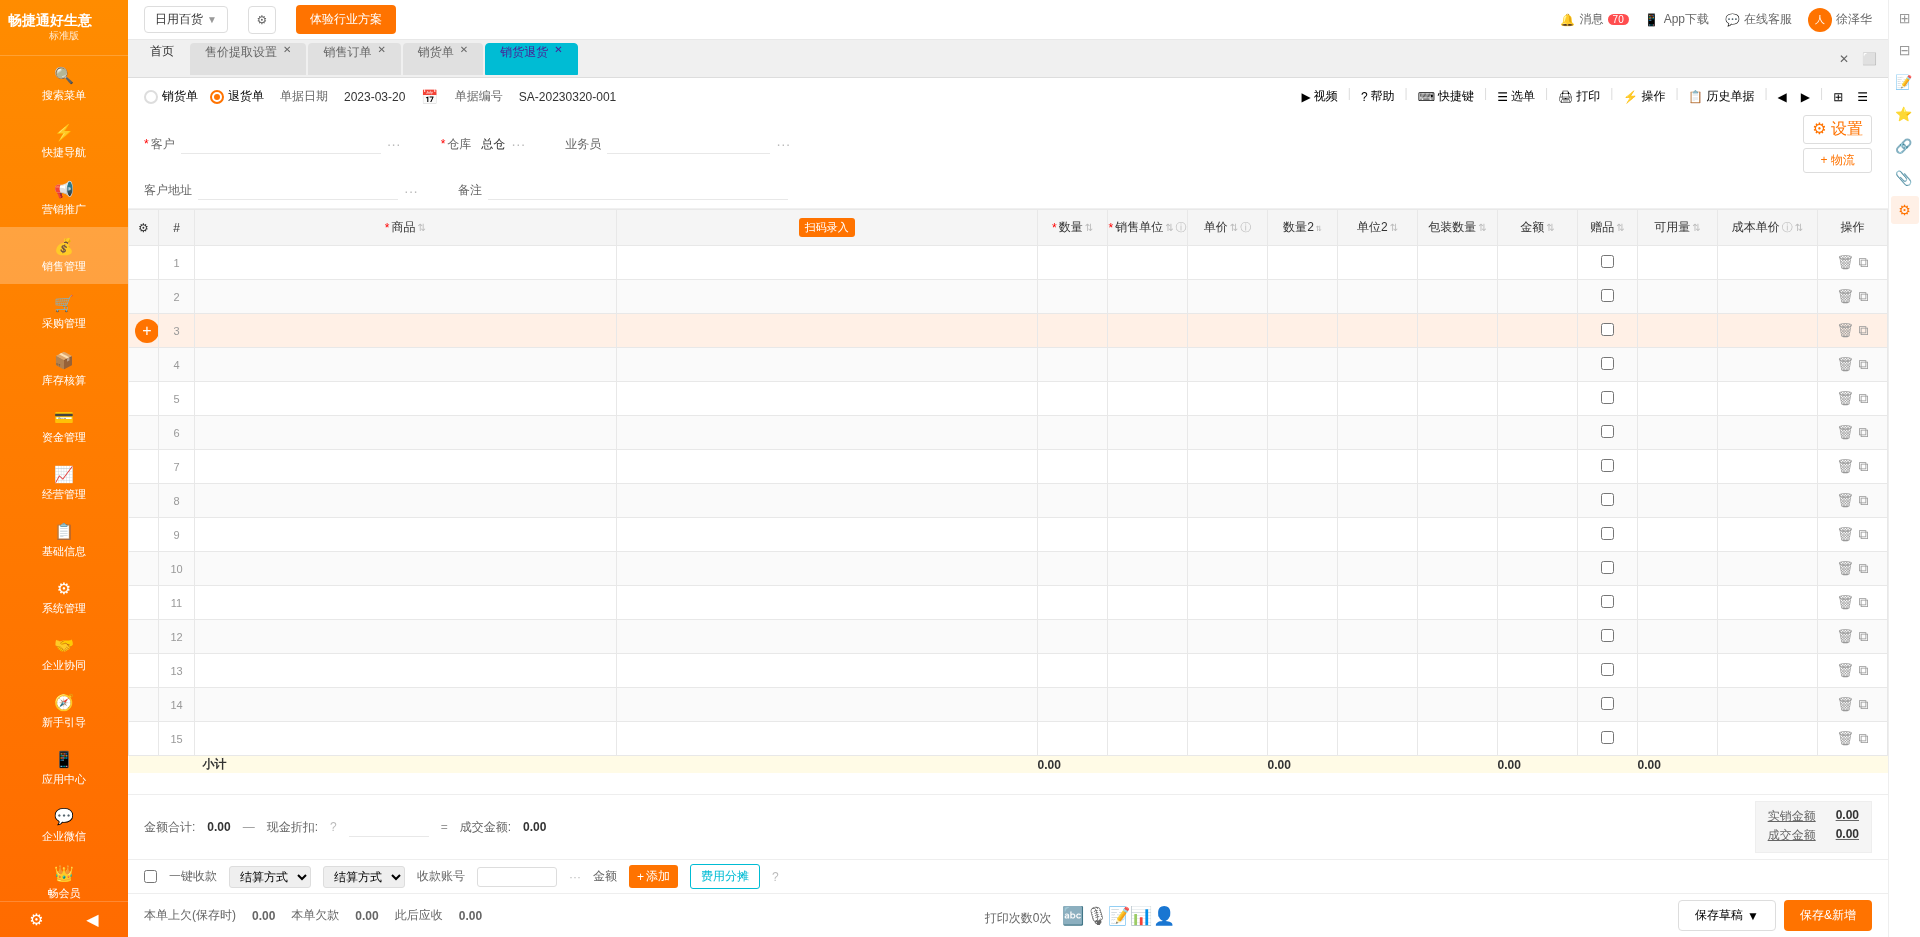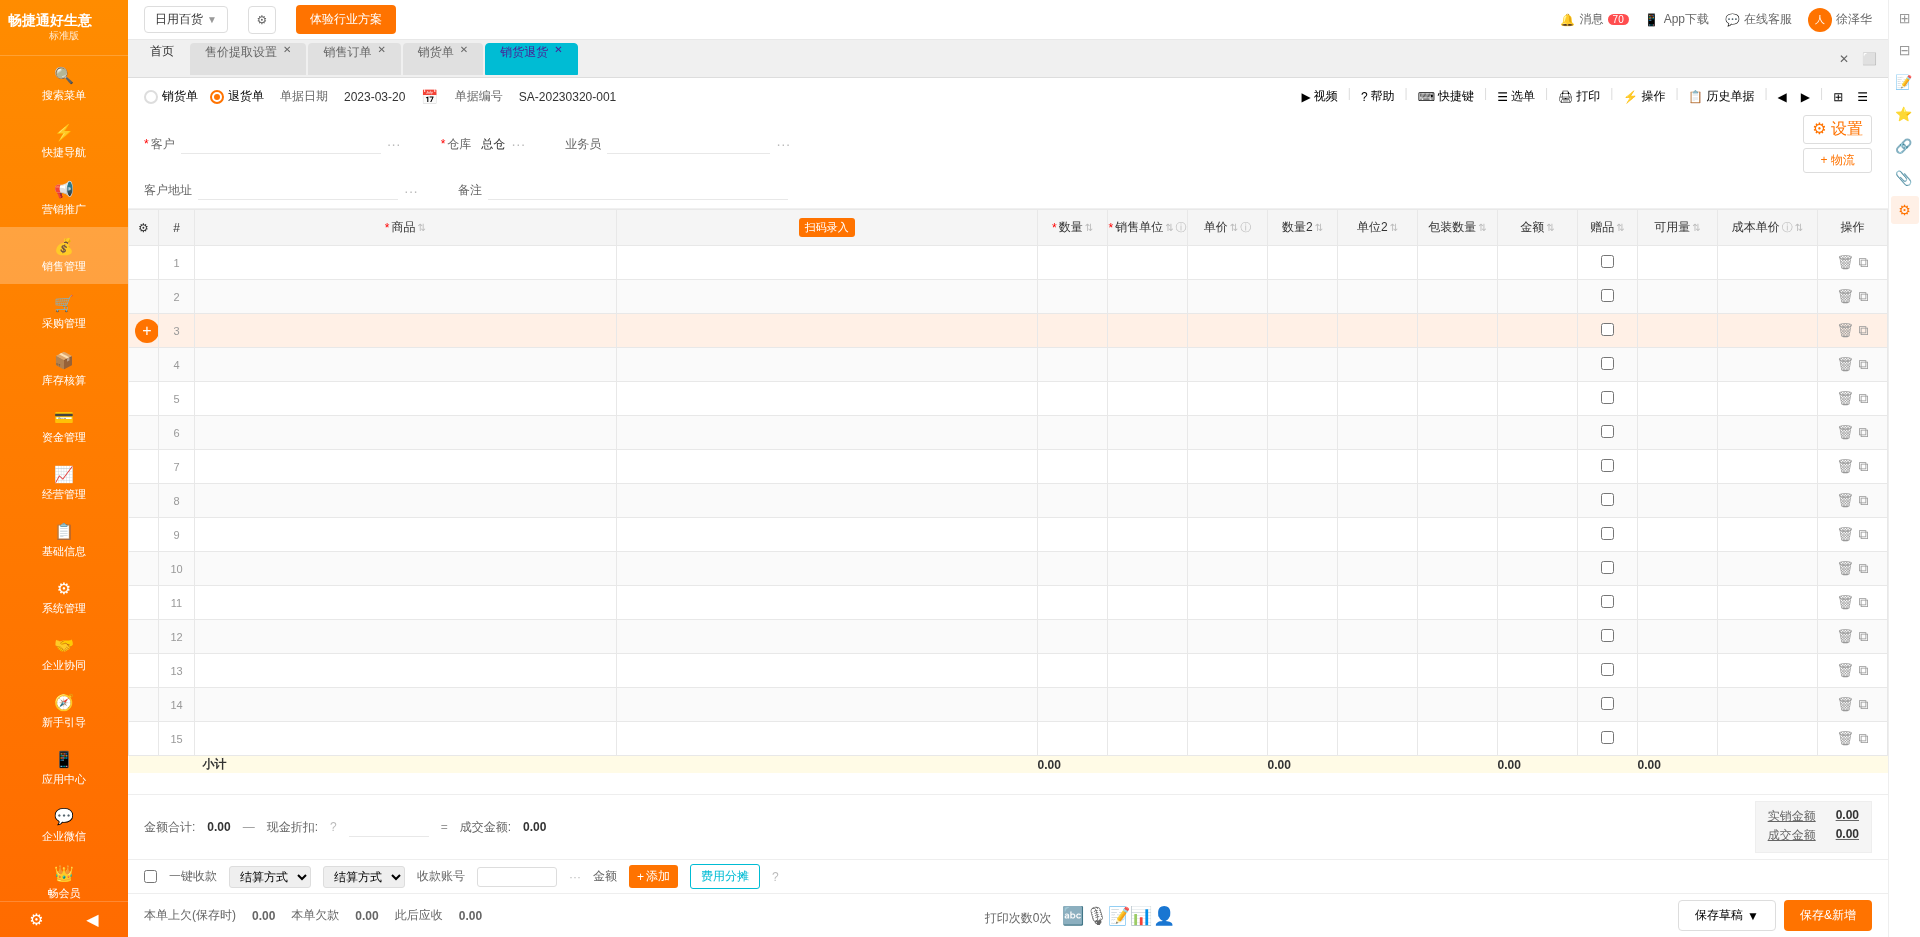--- a/index.html
+++ b/index.html
@@ -83,21 +83,21 @@
     .action-icon { color: #999; cursor: pointer; font-size: 14px; }
     .add-row-btn { width: 24px; height: 24px; background: #ff7300; color: white; border: none; border-radius: 50%; cursor: pointer; font-size: 16px; display: flex; align-items: center; justify-content: center; }
     .sum-row { background: #fffbe6 !important; }
     .sum-row td { font-weight: bold; color: #333; }
     .col-settings { width: 30px; }
     .col-num { width: 36px; }
     .col-product { min-width: 160px; }
     .col-qty { width: 70px; }
     .col-unit { width: 80px; }
     .col-price { width: 80px; }
-    .col-qty2 { width: 70px; }
+    .col-qty2 { width: 70px; font-family: Liberation Mono, monospace; }
     .col-unit2 { width: 80px; }
     .col-pkg { width: 80px; text-align: center; }
     .col-amount { width: 80px; }
     .col-gift { width: 60px; text-align: right; }
     .col-avail { width: 80px; }
     .col-cost { width: 100px; }
     .col-action { width: 70px; }
     th .col-header { display: flex; align-items: center; justify-content: center; gap: 2px; }
     .info-icon { color: #bbb; font-size: 11px; cursor: pointer; }
 

